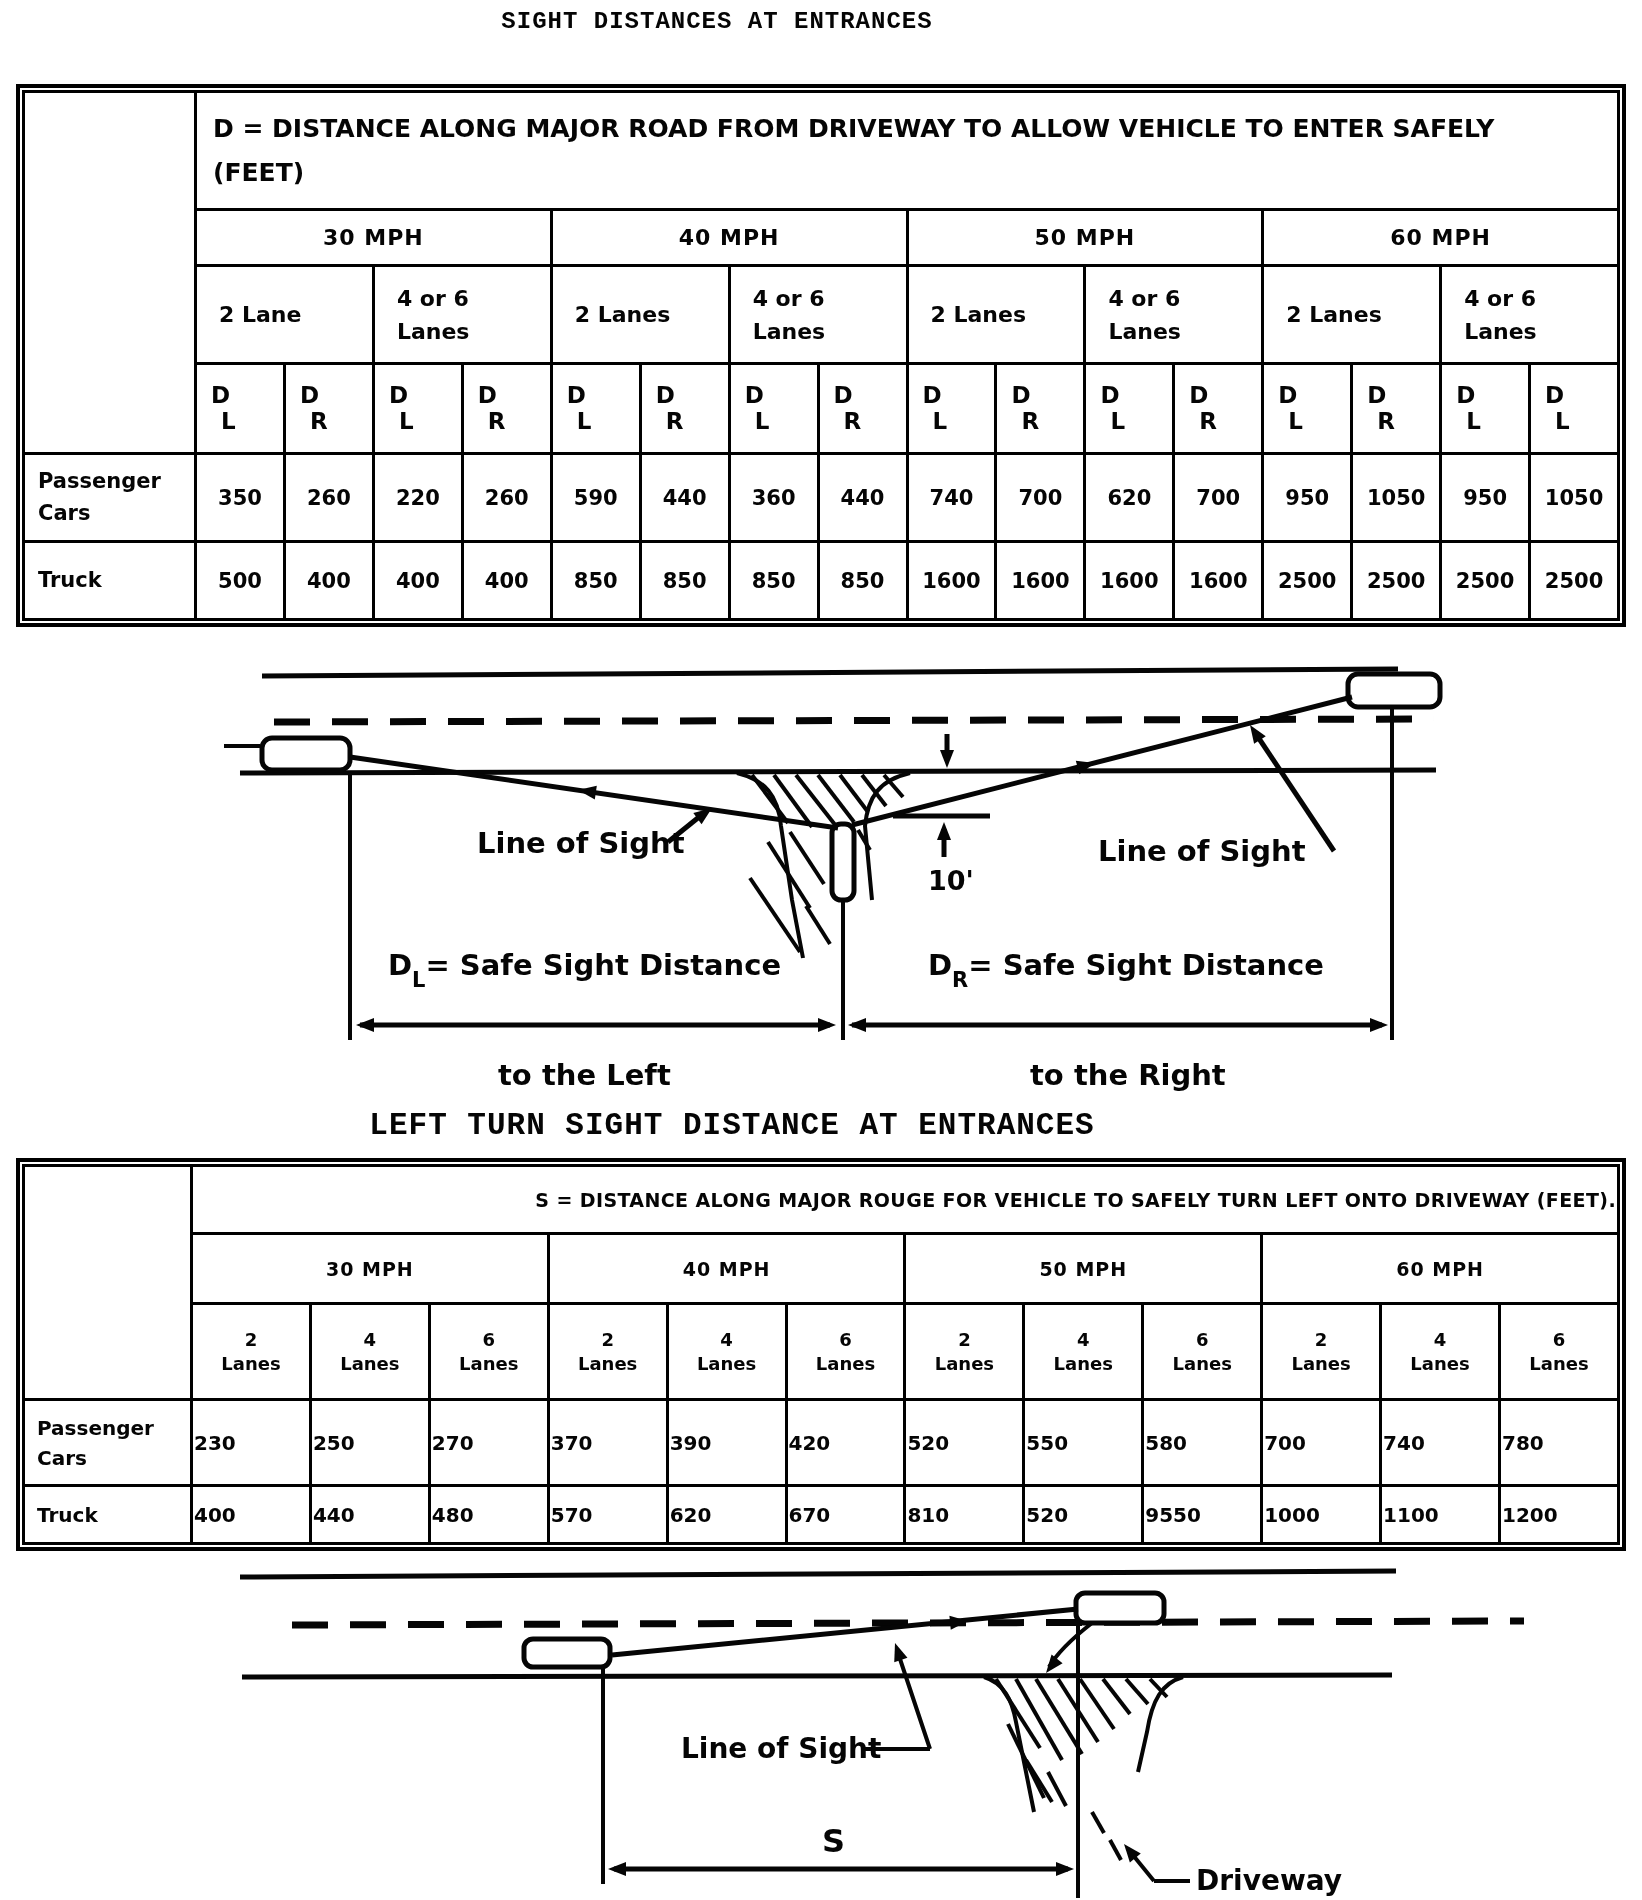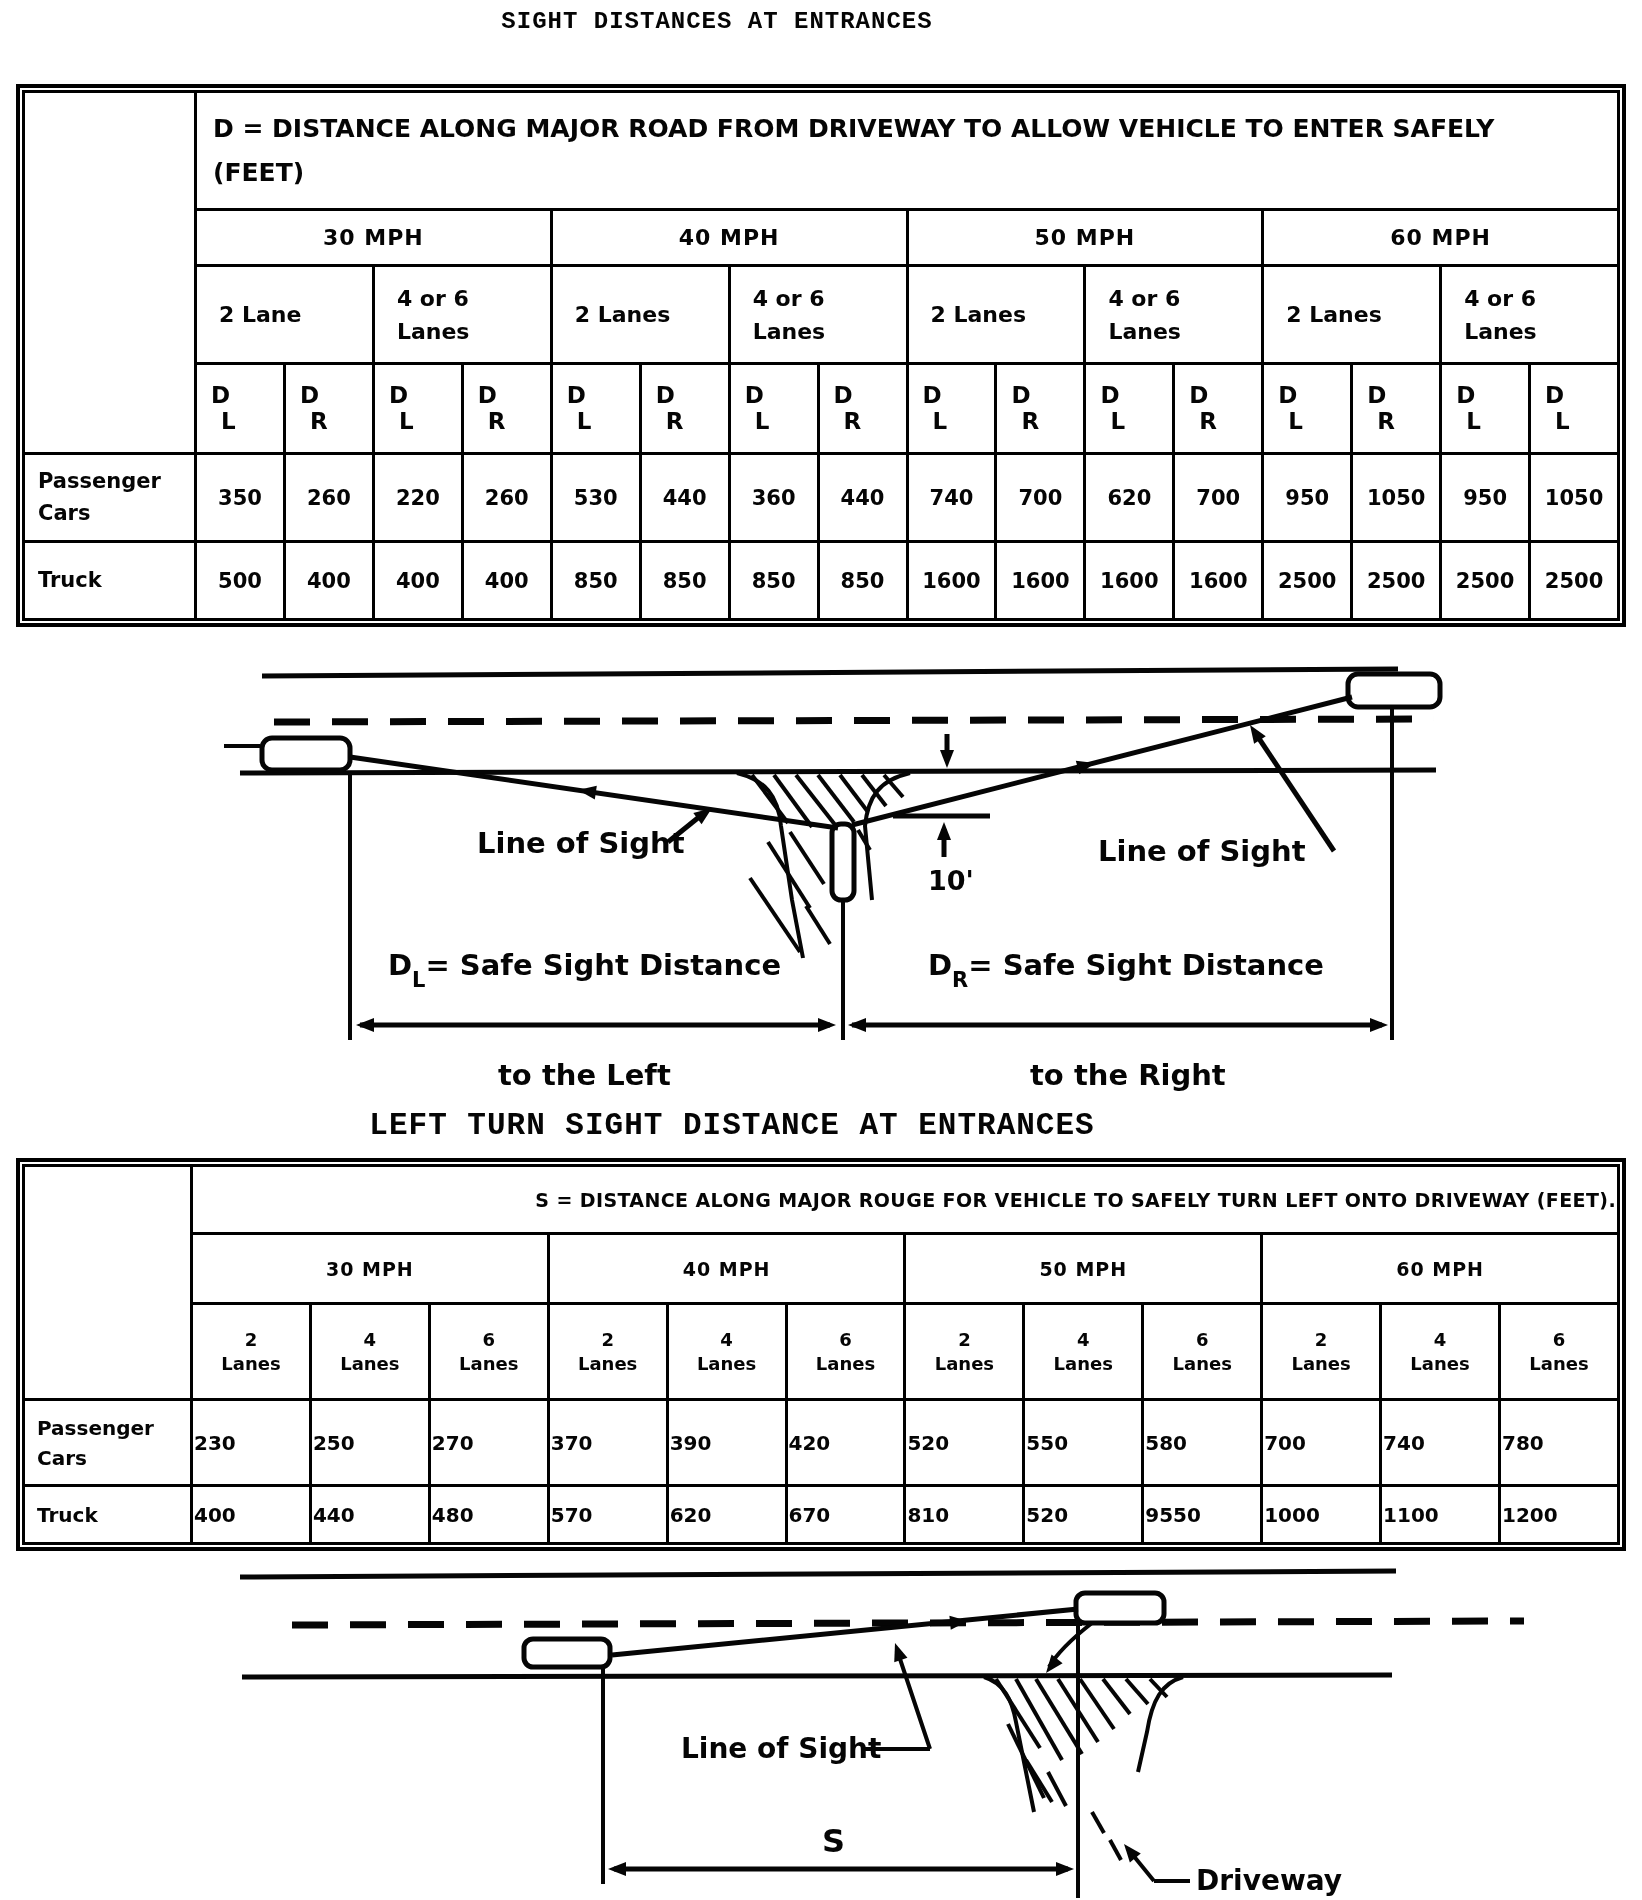--- a/index.html
+++ b/index.html
@@ -149,21 +149,21 @@
               <span class="dtop">D</span>
               <span class="dsub">L</span>
             </td>
       </tr>
       <tr class="r5">
         <td class="rowlab">Passenger Cars</td>
         <td class="val">350</td>
         <td class="val">260</td>
         <td class="val">220</td>
         <td class="val">260</td>
-        <td class="val">530</td>
+        <td class="val">590</td>
         <td class="val">440</td>
         <td class="val">360</td>
         <td class="val">440</td>
         <td class="val">740</td>
         <td class="val">700</td>
         <td class="val">620</td>
         <td class="val">700</td>
         <td class="val">950</td>
         <td class="val">1050</td>
         <td class="val">950</td>

